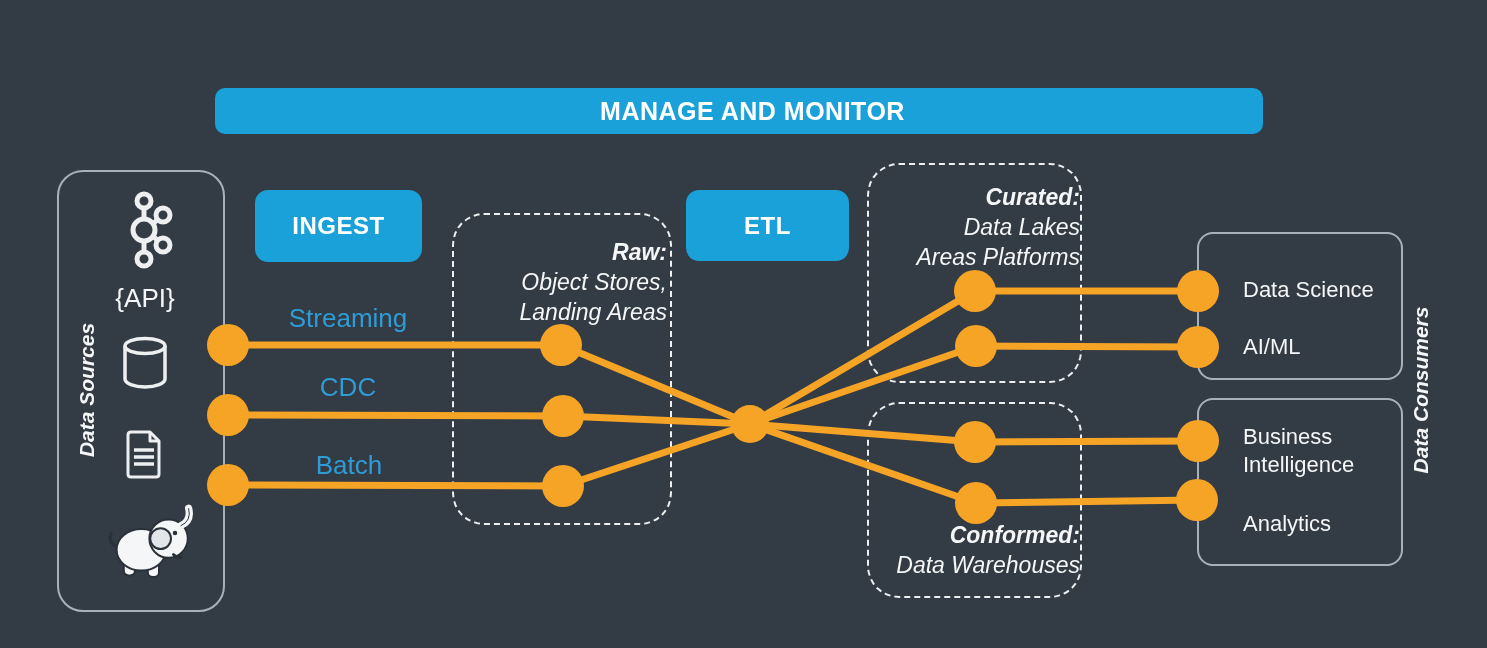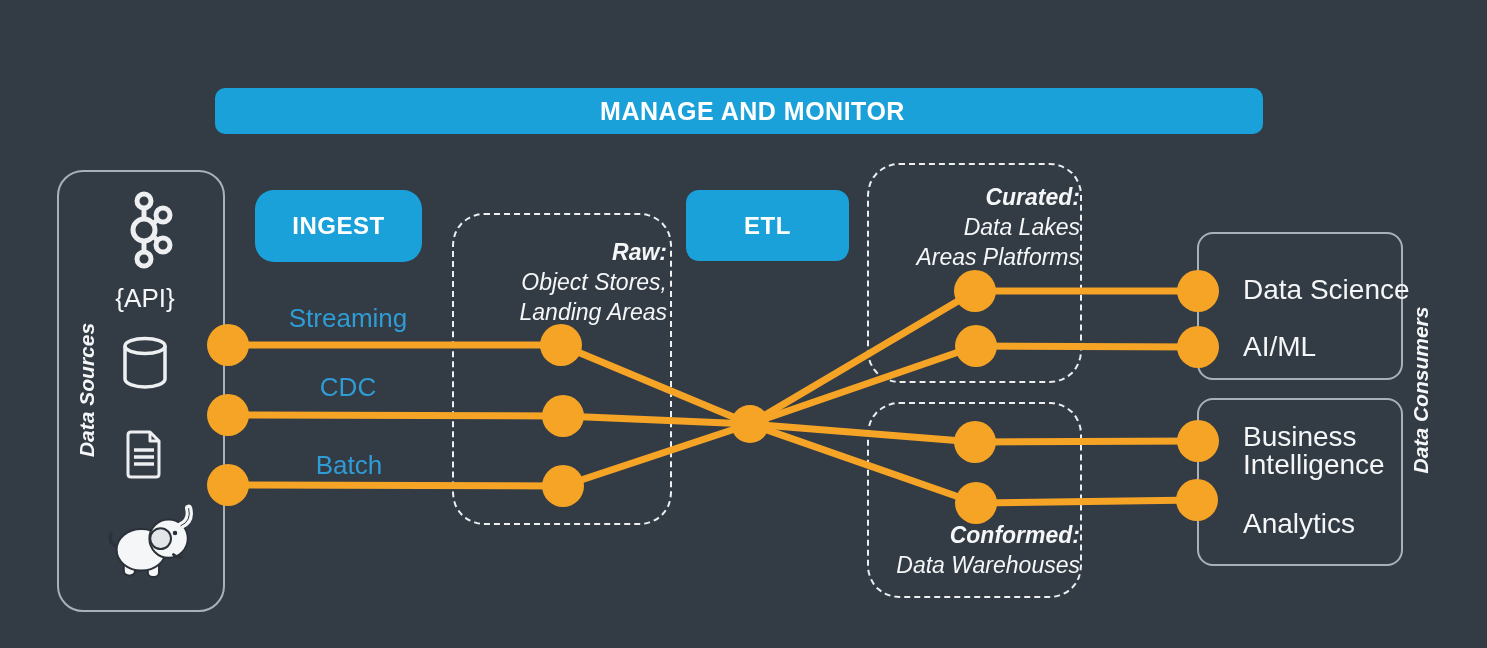--- a/index.html
+++ b/index.html
@@ -13,21 +13,21 @@
   .pill{background:var(--accent-blue);color:#fff;font-weight:bold;display:flex;
         align-items:center;justify-content:center;}
   .banner{border-radius:10px;font-size:25px;letter-spacing:.5px;padding-left:27px;}
   .btn{border-radius:13px;font-size:24px;letter-spacing:.5px;}
   .solid-box{border:2px solid var(--border-gray);background:transparent;}
   .dashed-box{border:2.5px dashed var(--dash-white);border-radius:32px;background:transparent;}
   .zone-text{color:var(--text-white);font-style:italic;text-align:right;
              font-size:23px;line-height:30px;}
   .zone-title{font-weight:bold;}
   .flow-label{color:var(--flow-blue);font-size:26px;text-align:center;}
-  .consumer-label{color:var(--text-white);font-size:28px;line-height:28px;}
+  .consumer-label{color:var(--text-white);font-size:22px;line-height:28px;}
   .vlabel{color:var(--text-white);font-style:italic;font-weight:600;font-size:21px;
           white-space:nowrap;transform:translate(-50%,-50%) rotate(-90deg);}
   .api-label{color:var(--text-white);font-size:26px;text-align:center;}
   .conn{stroke:var(--orange);stroke-width:7;fill:none;}
   .node{fill:var(--orange);stroke:none;}
   .icon-stroke{stroke:var(--dash-white);fill:none;}
   svg{display:block;}
   .overlay{pointer-events:none;}
 </style>
 </head>
@@ -87,21 +87,21 @@
       <path d="M97,26 q14,-6 10,-22" fill="none" stroke="#2A3138" stroke-width="1.2"></path>
       <circle cx="72" cy="42" r="13" fill="#E2E6E8"></circle>
       <path d="M88,62 q5,5 10,3" fill="none" stroke-width="3.5" stroke-linecap="round"></path>
     </g>
     <circle cx="90" cy="35" r="2.8" fill="#2A3138"></circle>
   </svg>
 
   <div class="abs vlabel" style="left:87px;top:390px;">Data Sources</div>
   <div class="abs vlabel" style="left:1421px;top:390px;">Data Consumers</div>
 
-  <div class="abs pill btn" style="left:255px;top:190px;width:167px;height:72px;border-radius:19px;">
+  <div class="abs pill btn" style="left:255px;top:190px;width:167px;height:72px;">
     <span>INGEST</span>
   </div>
   <div class="abs pill btn" style="left:686px;top:190px;width:163px;height:71px;">
     <span>ETL</span>
   </div>
 
   <div class="abs flow-label" style="left:248px;top:303px;width:200px;">Streaming</div>
   <div class="abs flow-label" style="left:248px;top:372px;width:200px;">CDC</div>
   <div class="abs flow-label" style="left:249px;top:450px;width:200px;">Batch</div>
 

